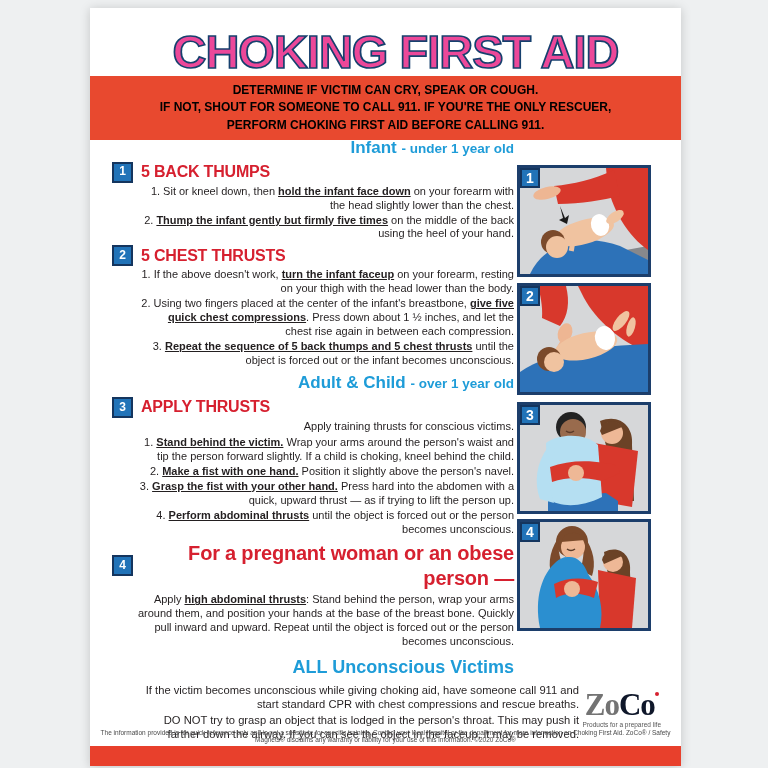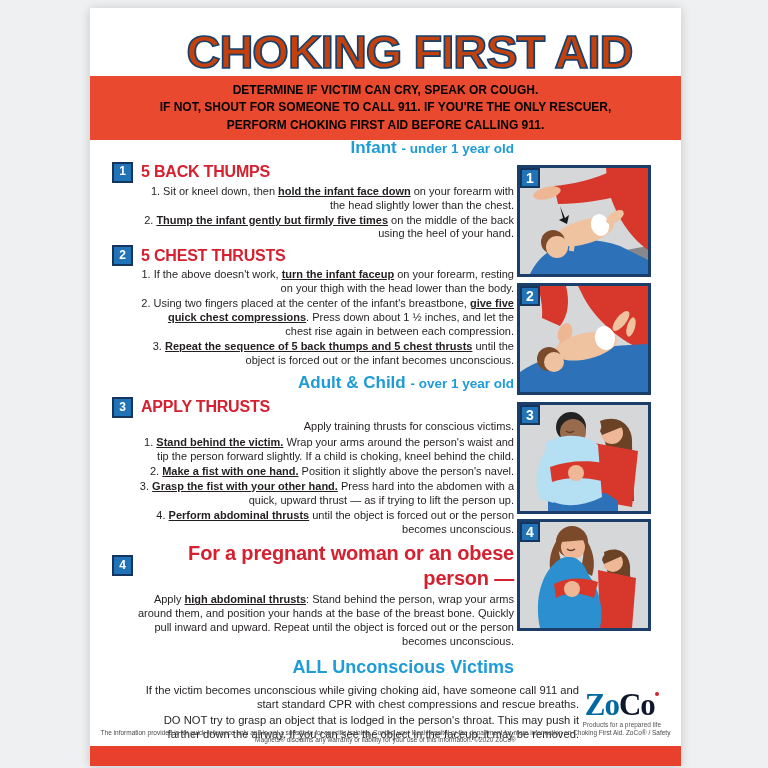--- a/index.html
+++ b/index.html
@@ -1,21 +1,21 @@
 <!DOCTYPE html>
 <html><head>
 <meta charset="utf-8">
 <style>
   html,body{margin:0;padding:0;}
   .stage{width:768px;height:768px;background:#eef0f1;position:relative;
          font-family:"Liberation Sans",sans-serif;overflow:hidden;}
   .poster{position:absolute;left:90px;top:8px;width:591px;height:758px;background:#ffffff;
           box-shadow:0 1px 10px rgba(0,0,0,.18);overflow:hidden;}
-  .title{position:absolute;top:16px;left:0;width:100%;text-align:center;margin:0;
-         font-size:47px;font-weight:bold;color:#c2410c;letter-spacing:-1px;padding-left:24px;
+  .title{position:absolute;top:16px;left:10px;width:100%;text-align:center;margin:0;
+         font-size:47px;font-weight:bold;color:#ec4899;letter-spacing:-1px;
          -webkit-text-stroke:1.7px #16406e;}
   .banner{position:absolute;top:68px;left:0;width:100%;background:#e8492f;color:#000000;
           font-weight:bold;text-align:center;font-size:12px;line-height:1.45;
           padding:6px 0;box-sizing:border-box;}
   .left{position:absolute;left:22px;top:127px;width:402px;color:#231f20;
         font-size:11px;line-height:1.27;text-align:right;}
   .gh{color:#1e9cd8;font-weight:bold;font-size:17px;margin:2px 0 3px 2px;}
   .gh .sub{font-size:13.5px;}
   .step{display:flex;align-items:center;gap:8px;margin:3px 0 2px;}
   .num{width:17px;height:17px;background:#2173b8;border:2px solid #14355e;color:#fff;
@@ -32,21 +32,21 @@
   .unc-p{padding-left:22px;width:445px;font-size:11.2px;margin-bottom:1px;}
   .fig{position:absolute;left:427px;width:134px;height:112px;border:3px solid #1c3e6b;
        box-sizing:border-box;background:#d6d7d9;}
   .figbadge{position:absolute;top:0;left:0;width:20px;height:20px;background:#2173b8;
        border:2px solid #14355e;color:#fff;font-weight:bold;font-size:14px;z-index:2;
        display:flex;align-items:center;justify-content:center;box-sizing:border-box;}
   .fig svg{position:absolute;left:0;top:0;}
   .logo{position:absolute;right:20px;bottom:38px;text-align:center;line-height:1;}
   .logo .wordmark{font-family:"Liberation Serif",serif;font-weight:bold;font-size:31px;
        letter-spacing:-1px;}
-  .logo .zo{color:#0369a1;}
+  .logo .zo{color:#737373;}
   .logo .co{color:#0f172a;}
   .logo .tm{display:inline-block;width:4px;height:4px;background:#d6202f;border-radius:50%;
        vertical-align:top;margin-top:3px;}
   .logo .tag{font-size:6.5px;color:#555;margin-top:2px;}
   .disclaimer{position:absolute;bottom:23px;left:0;width:100%;text-align:center;
        font-size:6.5px;color:#4a4a4a;}
   .redbar{position:absolute;bottom:0;left:0;width:100%;height:20px;background:#e8402c;}
 </style>
 </head>
 <body>

